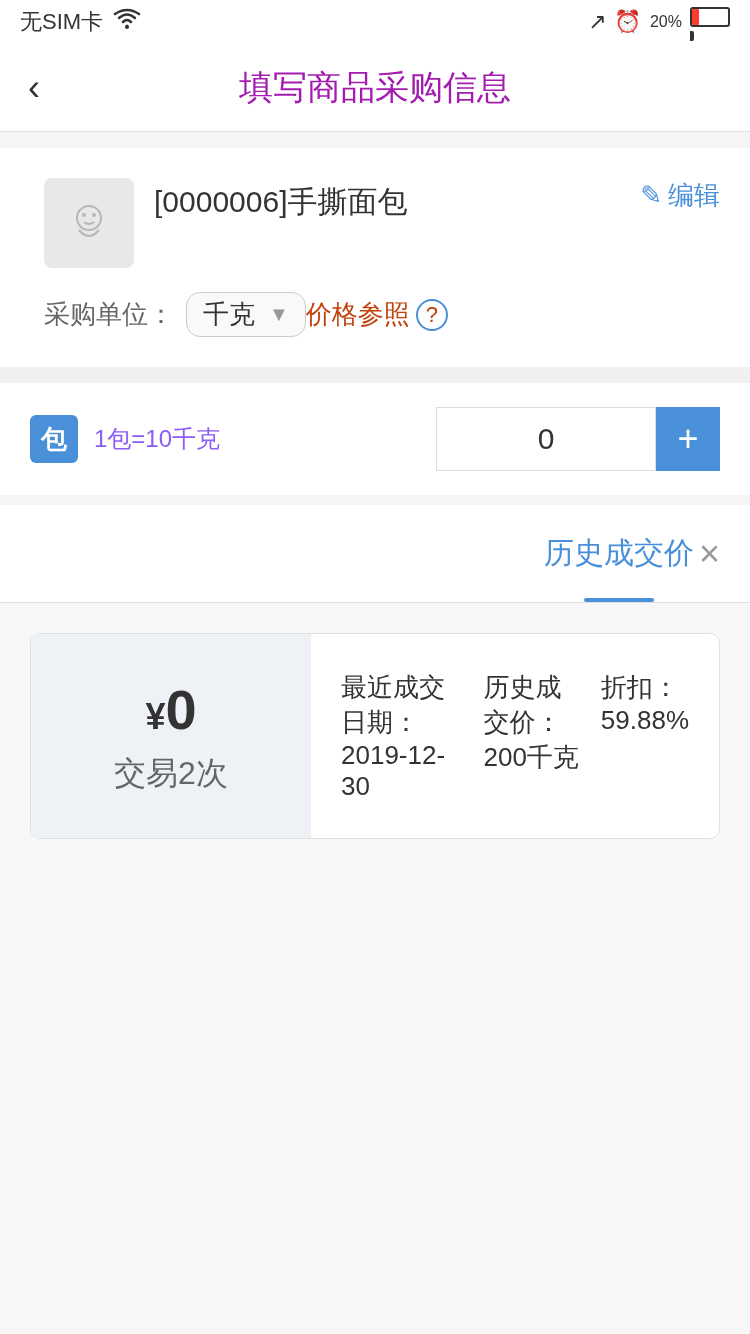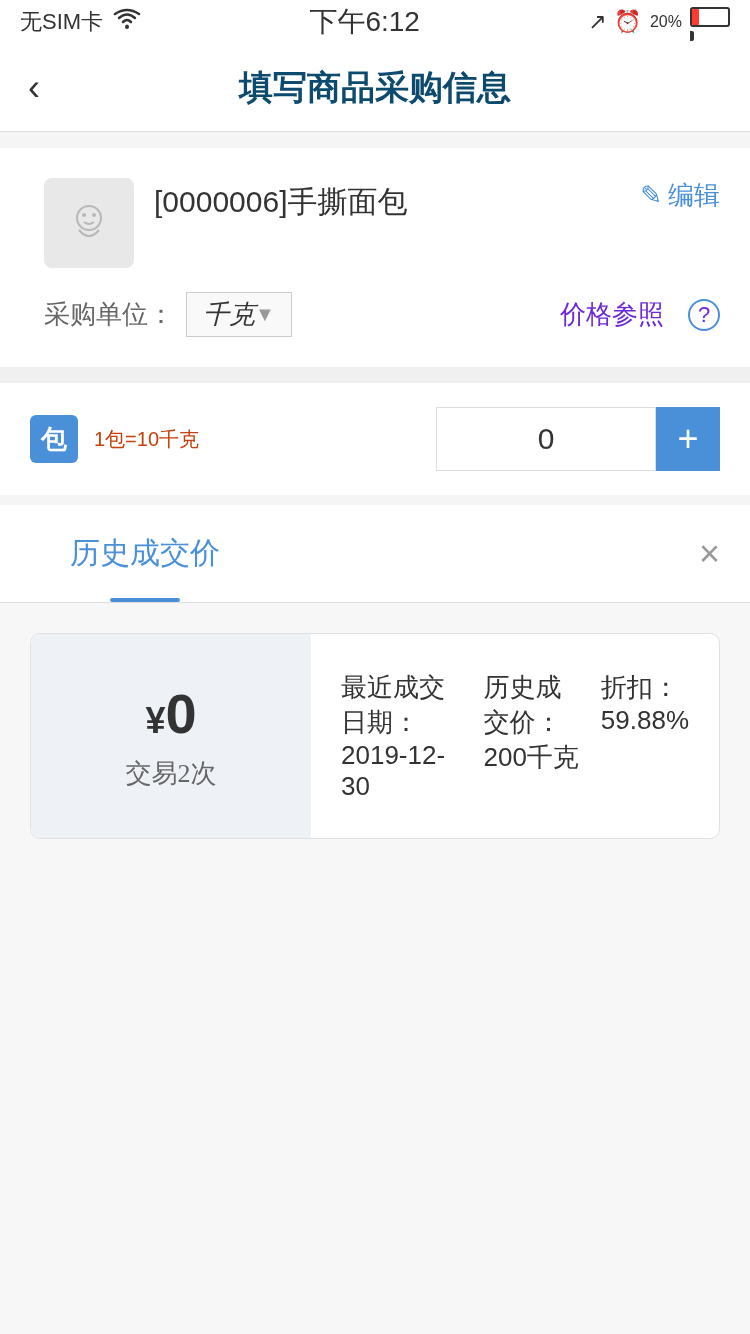--- a/index.html
+++ b/index.html
@@ -74,22 +74,22 @@
     }
     .nav-back {
       position: absolute;
       left: 28px;
       font-size: 36px;
       color: #333;
       cursor: pointer;
     }
     .nav-title {
       font-size: 34px;
-      font-weight: 700;
-      color: #0c4a6e;
+      font-weight: 400;
+      color: #a21caf;
     }
 
     
     .product-section {
       background: #fff;
       padding: 30px 30px 30px 44px;
       margin-top: 16px;
     }
     .product-header {
       display: flex;
@@ -127,48 +127,47 @@
       font-size: 26px;
       display: flex;
       align-items: center;
       gap: 6px;
       cursor: pointer;
       flex-shrink: 0;
     }
     .product-unit-row {
       display: flex;
       align-items: center;
-      justify-content: space-between;
+      justify-content: flex-start;
     }
     .unit-left {
       display: flex;
       align-items: center;
       gap: 12px;
       font-size: 26px;
       color: #666;
     }
     .unit-dropdown {
       border: 1px solid #ccc;
-      border-radius: 0;
+      border-radius: 14px;
       padding: 4px 16px;
       background: #f9f9f9;
       display: flex;
       align-items: center;
-      gap: 0;
-      font-size: 26px;
-      color: #333;
-      cursor: pointer;
-      font-style: italic;
+      gap: 14px;
+      font-size: 26px;
+      color: #333;
+      cursor: pointer;
     }
     .price-ref {
-      color: #6d28d9;
-      font-size: 26px;
-      display: flex;
-      align-items: center;
-      gap: 24px;
+      color: #c2410c;
+      font-size: 26px;
+      display: flex;
+      align-items: center;
+      gap: 6px;
       cursor: pointer;
     }
 
     
     .divider-thick {
       height: 16px;
       background: #f0f0f0;
     }
 
     
@@ -190,22 +189,22 @@
       background: #4a90d9;
       border-radius: 6px;
       display: flex;
       align-items: center;
       justify-content: center;
       color: #fff;
       font-size: 26px;
       font-weight: bold;
     }
     .qty-unit-hint {
-      font-size: 20px;
-      color: #c2410c;
+      font-size: 24px;
+      color: #8b5cf6;
     }
     .quantity-right {
       display: flex;
       align-items: center;
       gap: 0;
     }
     .qty-input {
       width: 220px;
       height: 64px;
       border: 1px solid #ddd;
@@ -231,21 +230,22 @@
     
     .tab-section {
       background: #fff;
       margin-top: 10px;
     }
     .tab-header {
       display: flex;
       align-items: flex-end;
       border-bottom: 1px solid #e0e0e0;
       position: relative;
-      padding: 0 30px;
+      padding: 0 16px;
+      flex-direction: column;
     }
     .tab-item {
       padding: 28px 40px;
       font-size: 30px;
       cursor: pointer;
       position: relative;
     }
     .tab-item.active {
       color: #4a90d9;
     }
@@ -296,24 +296,23 @@
     }
     .price-amount {
       font-size: 56px;
       color: #333;
       font-weight: bold;
     }
     .price-amount span.yuan {
       font-size: 36px;
     }
     .price-trades {
-      font-size: 26px;
+      font-size: 32px;
       color: #666;
       margin-top: 10px;
-      font-family: Liberation Serif, serif;
     }
     .price-card-right {
       flex: 1;
       padding: 36px 30px;
       display: flex;
       flex-direction: row;
       gap: 18px;
     }
     .price-detail-row {
       font-size: 26px;
@@ -335,21 +334,20 @@
     <span>
       <svg width="28" height="22" viewBox="0 0 28 22">
         <path d="M14 18 L14 18" stroke="#333" stroke-width="3" stroke-linecap="round"></path>
         <path d="M10 14 Q14 10 18 14" stroke="#333" stroke-width="2.5" fill="none" stroke-linecap="round"></path>
         <path d="M6 10 Q14 3 22 10" stroke="#333" stroke-width="2.5" fill="none" stroke-linecap="round"></path>
         <path d="M2 6 Q14 -2 26 6" stroke="#333" stroke-width="2.5" fill="none" stroke-linecap="round"></path>
         <circle cx="14" cy="19" r="2" fill="#333"></circle>
       </svg>
     </span>
   </div>
-  <div class="status-center">下午6:12</div>
   <div class="status-right">
     <span style="font-size:22px;">↗</span>
     <span style="font-size:22px;">⏰</span>
     <span style="font-size:16px;">20%</span>
     <span>
       <div class="battery-body">
         <div class="battery-fill"></div>
       </div><div class="battery-tip"></div>
     </span>
   </div>

